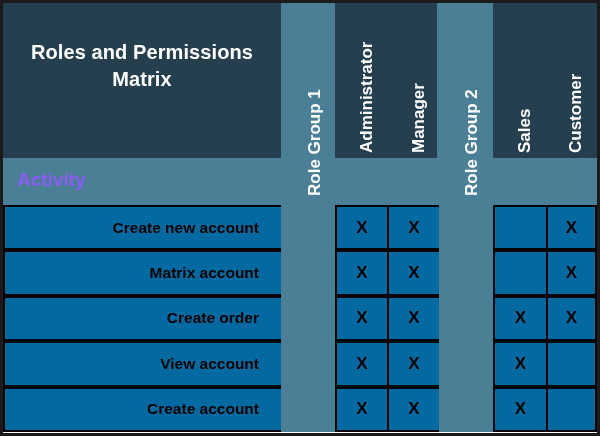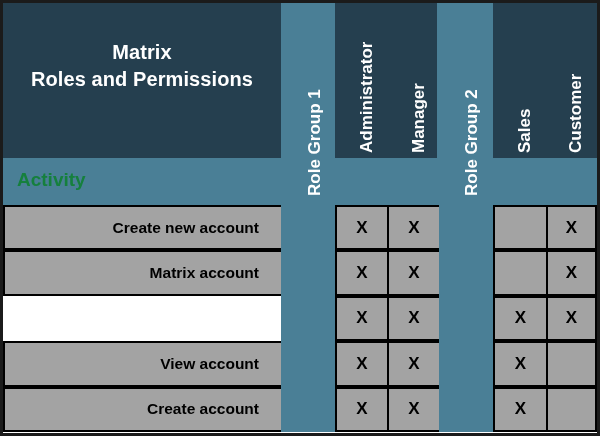--- a/index.html
+++ b/index.html
@@ -63,21 +63,21 @@
     left: 0;
     top: 155px;
     width: 594px;
     height: 47px;
     background: #4a7f96;
   }
   .activity-label {
     position: absolute;
     left: 14px;
     top: 166px;
-    color: #15803d;
+    color: #8b5cf6;
     font-size: 19px;
     font-weight: bold;
   }
 
   
   .vlabel {
     position: absolute;
     color: #ffffff;
     font-size: 17px;
     font-weight: bold;
@@ -104,21 +104,21 @@
   .row {
     position: relative;
     height: 45.4px;
   }
 
   .cell {
     position: absolute;
     top: 0;
     height: 100%;
     box-sizing: border-box;
-    background: #a3a3a3;
+    background: #0369a1;
     border-top: 2px solid #000000;
     border-bottom: 2px solid #000000;
     display: flex;
     align-items: center;
   }
   .cell.activity-cell {
     left: 0;
     width: 278px;
     border-left: 2px solid #000000;
     justify-content: flex-end;
@@ -159,22 +159,22 @@
 <body>
 
 <div id="matrix">
 
   <div class="header-block"></div>
 
   <div class="group-col g1"></div>
   <div class="group-col g2"></div>
 
   <div class="title">
+    <div>Roles and Permissions</div>
     <div>Matrix</div>
-    <div>Roles and Permissions</div>
   </div>
 
   <div class="activity-band"></div>
   <div class="activity-label">Activity</div>
 
   <div class="vlabel v-rg1">Role Group 1</div>
   <div class="vlabel v-adm">Administrator</div>
   <div class="vlabel v-mgr">Manager</div>
   <div class="vlabel v-rg2">Role Group 2</div>
   <div class="vlabel v-sal">Sales</div>
@@ -216,20 +216,23 @@
       <div class="spacer s2"></div>
       <div class="cell mark c-sal">
         <span class="txt"></span>
       </div>
       <div class="cell mark c-cus">
         <span class="txt">X</span>
       </div>
     </div>
 
     <div class="row">
+      <div class="cell activity-cell">
+        <span class="txt">Create order</span>
+      </div>
       <div class="spacer s1"></div>
       <div class="cell mark c-adm">
         <span class="txt">X</span>
       </div>
       <div class="cell mark c-mgr">
         <span class="txt">X</span>
       </div>
       <div class="spacer s2"></div>
       <div class="cell mark c-sal">
         <span class="txt">X</span>

